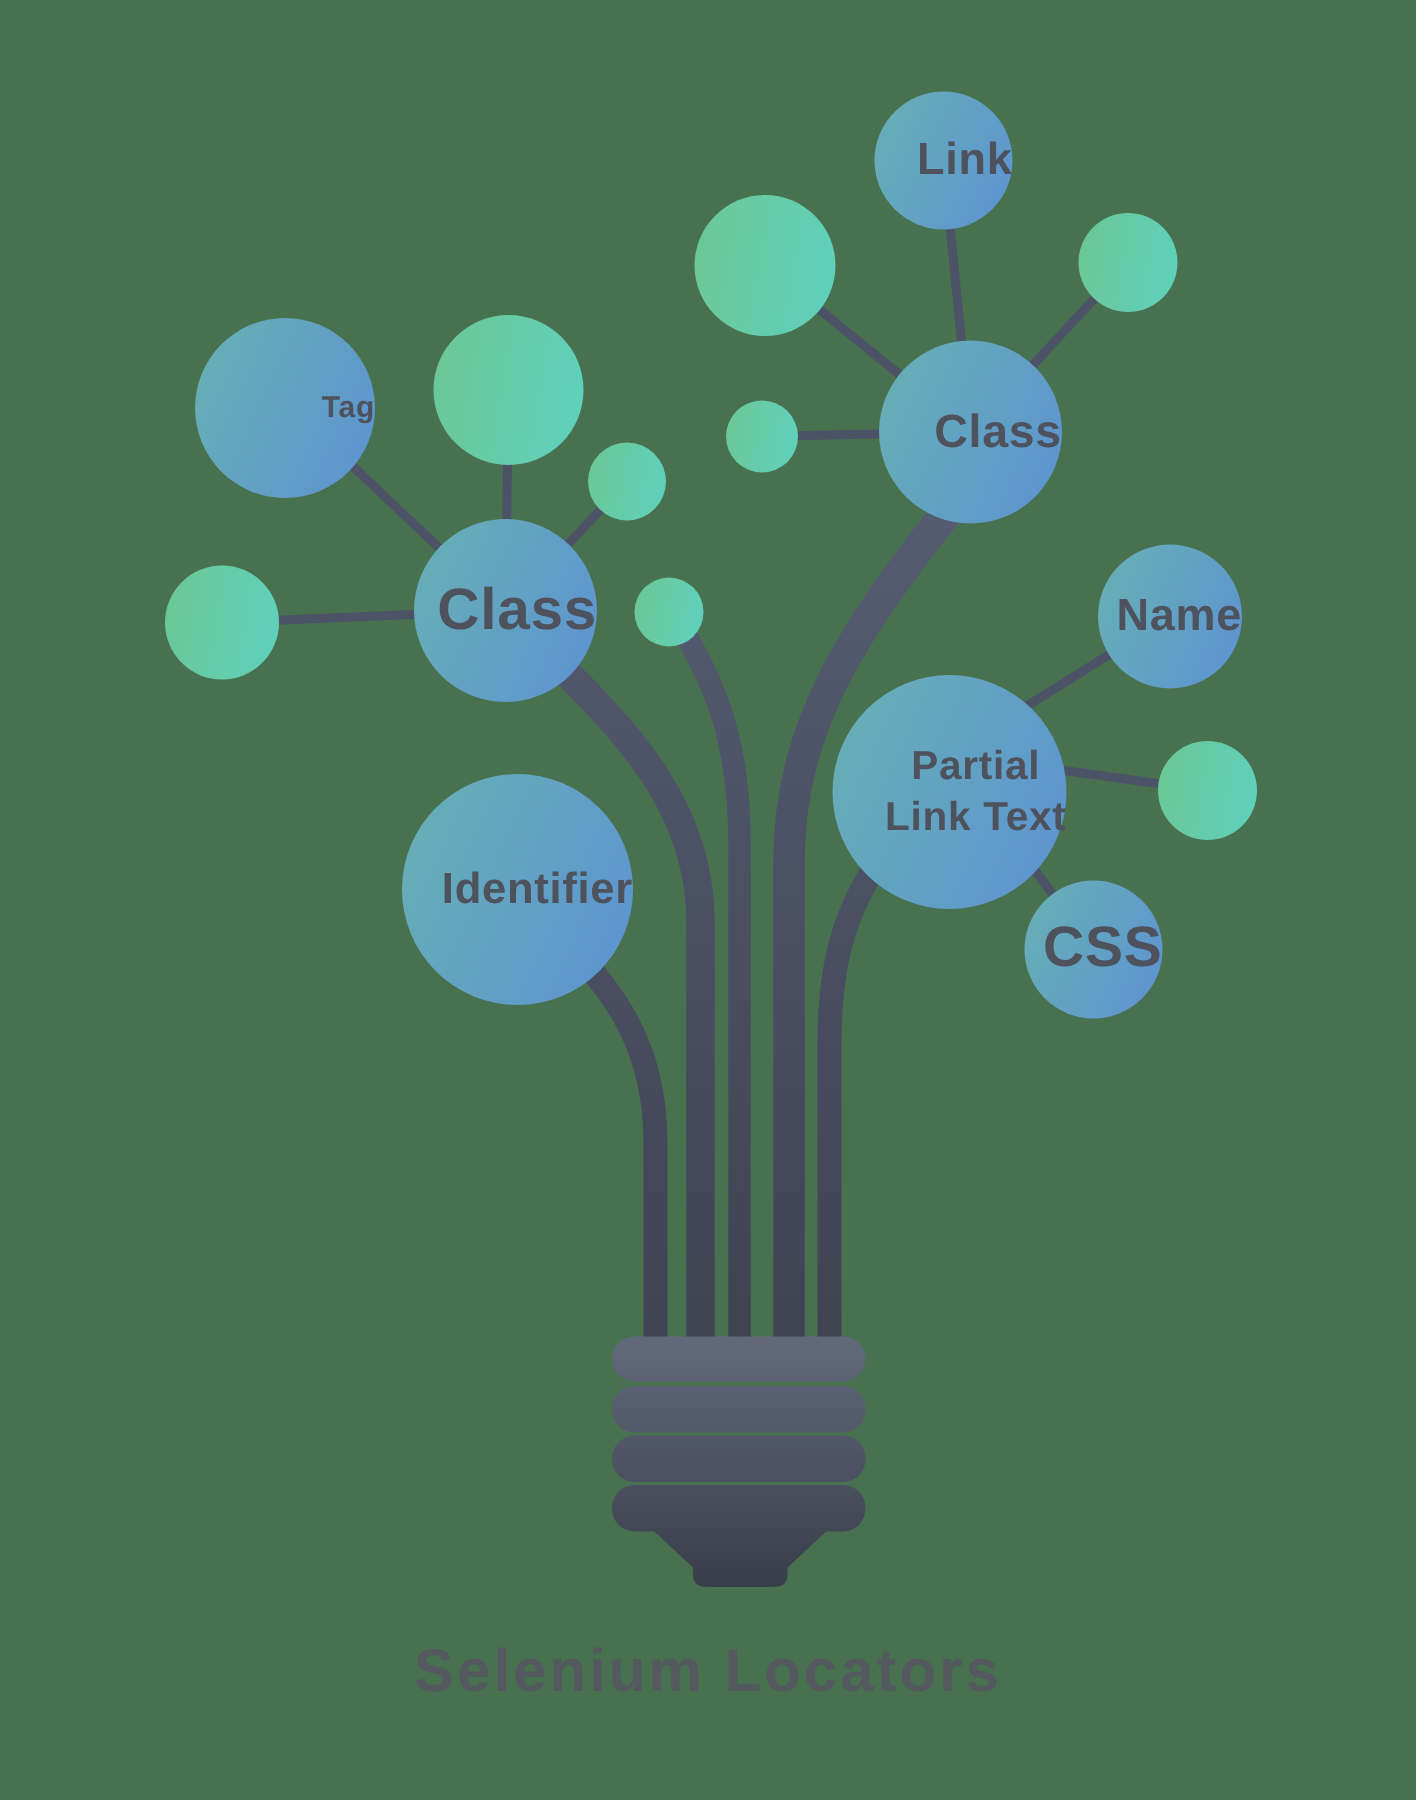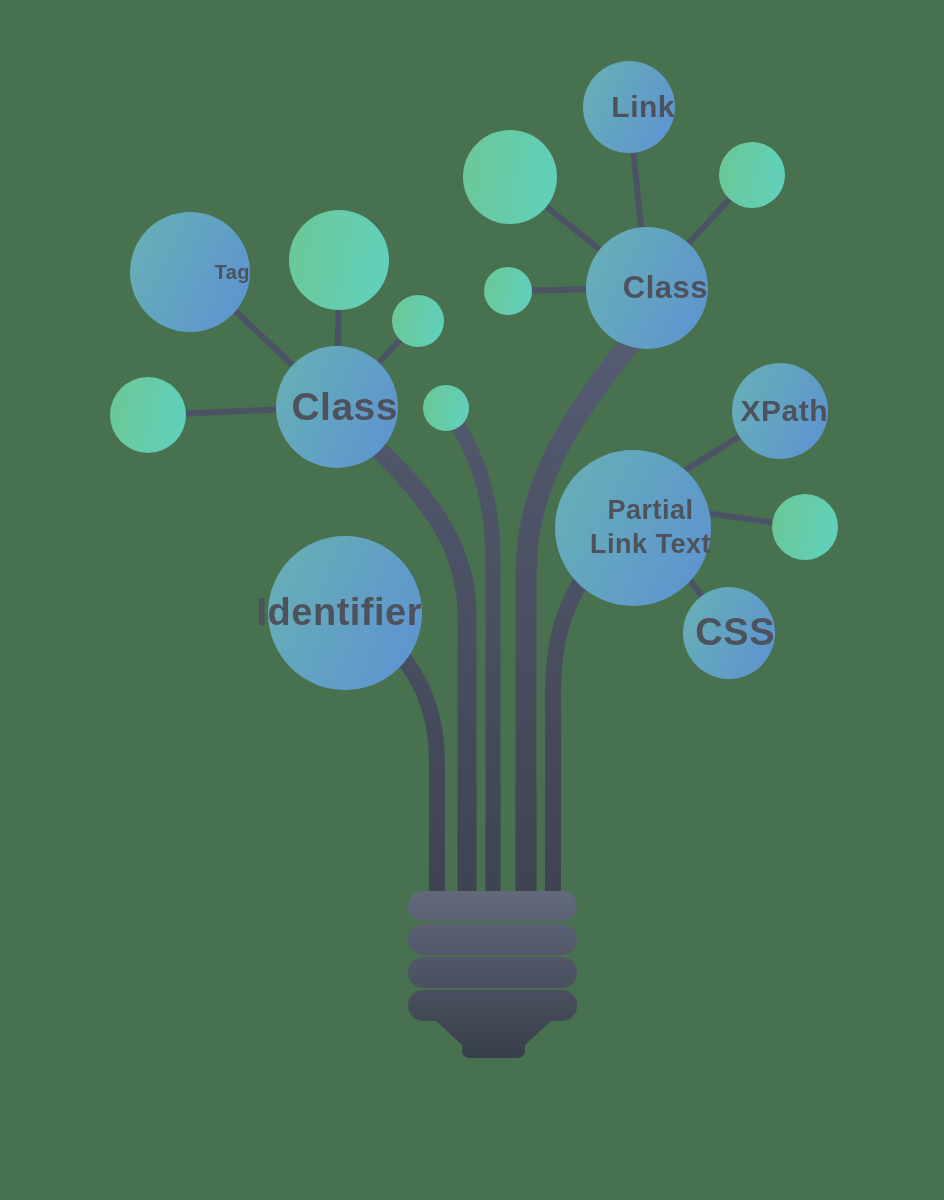--- a/index.html
+++ b/index.html
@@ -117,21 +117,22 @@
       <div class="node green" style="left: 463px; top: 130px; width: 94px; height: 94px;"></div>
       <div class="node green" style="left: 719px; top: 142px; width: 66px; height: 66px;"></div>
       <div class="node blue" style="left: 586px; top: 227px; width: 122px; height: 122px; font-size: 31px;"><span>Class</span></div>
       <div class="node green" style="left: 484px; top: 267px; width: 48px; height: 48px;"></div>
       <div class="node blue" style="left: 130px; top: 212px; width: 120px; height: 120px; font-size: 20px;"><span>Tag</span></div>
       <div class="node green" style="left: 289px; top: 210px; width: 100px; height: 100px;"></div>
       <div class="node green" style="left: 392px; top: 295px; width: 52px; height: 52px;"></div>
       <div class="node green" style="left: 110px; top: 377px; width: 76px; height: 76px;"></div>
       <div class="node blue" style="left: 276px; top: 346px; width: 122px; height: 122px; font-size: 39px;"><span>Class</span></div>
       <div class="node green" style="left: 423px; top: 385px; width: 46px; height: 46px;"></div>
-      <div class="node blue" style="left: 732px; top: 363px; width: 96px; height: 96px; font-size: 30px;"><span>XPath</span></div>
+      <div class="node blue" style="left: 732px; top: 363px; width: 96px; height: 96px; font-size: 30px;"><span>Name</span></div>
       <div class="node blue" style="left: 555px; top: 450px; width: 156px; height: 156px; font-size: 27px;"><span>Partial
 Link Text</span></div>
       <div class="node green" style="left: 772px; top: 494px; width: 66px; height: 66px;"></div>
       <div class="node blue" style="left: 683px; top: 587px; width: 92px; height: 92px; font-size: 38px;"><span>CSS</span></div>
-      <div class="node blue" style="left: 268px; top: 536px; width: 154px; height: 154px; font-size: 38px;"><span>Identifier</span></div>
+      <div class="node blue" style="left: 268px; top: 516px; width: 154px; height: 154px; font-size: 29px;"><span>Identifier</span></div>
     </div>
 
+  <div class="title">Selenium Locators</div>
 </div>
 
 </body></html>

